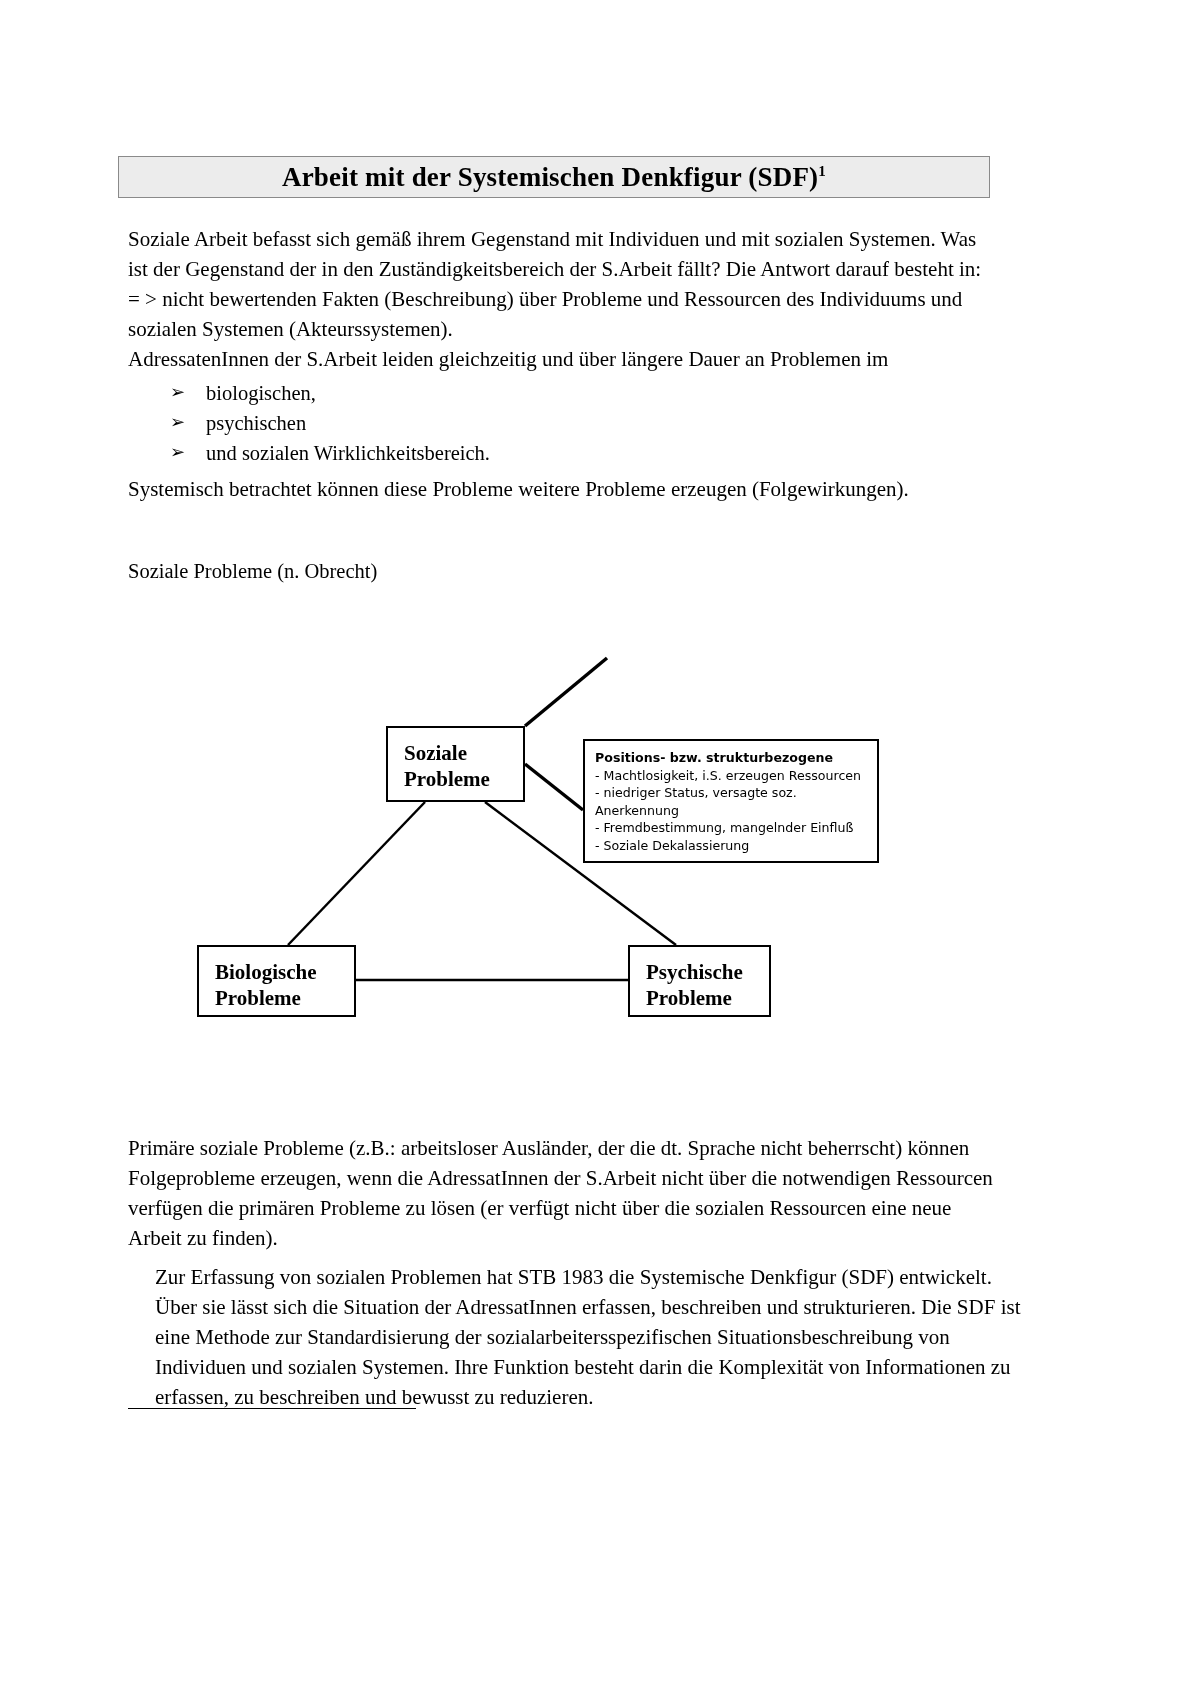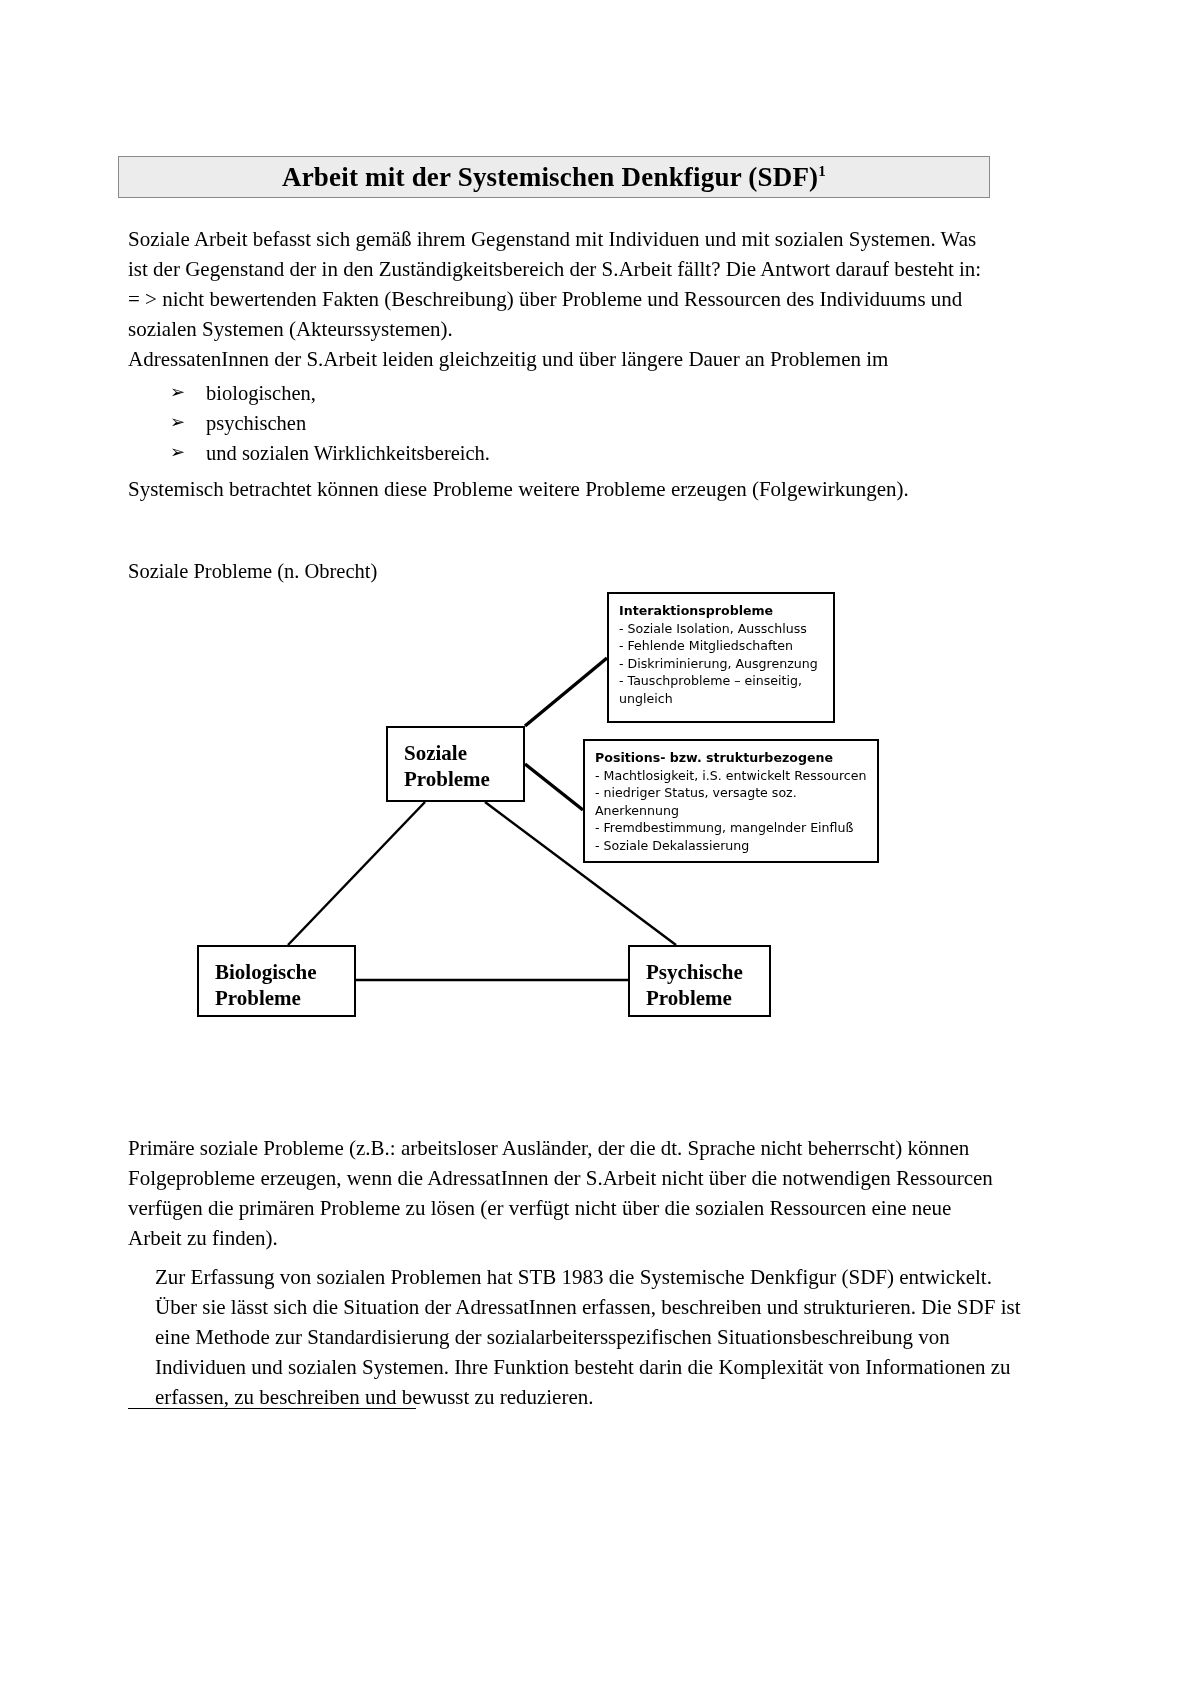--- a/index.html
+++ b/index.html
@@ -227,32 +227,24 @@
       <line x1="228" y1="400" x2="500" y2="400" stroke="#000" stroke-width="2.5"></line>
     </svg>
 
     <div class="node node-soziale" style="white-space: pre-line;">Soziale
 Probleme</div>
     <div class="node node-biologische" style="white-space: pre-line;">Biologische
 Probleme</div>
     <div class="node node-psychische" style="white-space: pre-line;">Psychische
 Probleme</div>
 
-    <div class="detail-box box-interaktion">
-      <span class="hd">Interaktionsprobleme</span>
-      <span class="ln">- Soziale Isolation, Ausschluss</span>
-      <span class="ln">- Fehlende Mitgliedschaften</span>
-      <span class="ln">- Diskriminierung, Ausgrenzung</span>
-      <span class="ln">- Tauschprobleme – einseitig,</span>
-      <span class="ln">ungleich</span>
-    </div>
 
     <div class="detail-box box-position">
       <span class="hd">Positions- bzw. strukturbezogene</span>
-      <span class="ln">- Machtlosigkeit, i.S. entwickelt Ressourcen</span>
+      <span class="ln">- Machtlosigkeit, i.S. erzeugen Ressourcen</span>
       <span class="ln">- niedriger Status, versagte soz.</span>
       <span class="ln">Anerkennung</span>
       <span class="ln">- Fremdbestimmung, mangelnder Einfluß</span>
       <span class="ln">- Soziale Dekalassierung</span>
     </div>
   </div>
 
   <div class="para p-primaere">Primäre soziale Probleme (z.B.: arbeitsloser Ausländer, der die dt. Sprache nicht beherrscht) können Folgeprobleme erzeugen, wenn die AdressatInnen der S.Arbeit nicht über die notwendigen Ressourcen verfügen die primären Probleme zu lösen (er verfügt nicht über die sozialen Ressourcen eine neue Arbeit zu finden).</div>
   <div class="para p-erfassung">Zur Erfassung von sozialen Problemen hat STB 1983 die Systemische Denkfigur (SDF) entwickelt. Über sie lässt sich die Situation der AdressatInnen erfassen, beschreiben und strukturieren. Die SDF ist eine Methode zur Standardisierung der sozialarbeitersspezifischen Situationsbeschreibung von Individuen und sozialen Systemen. Ihre Funktion besteht darin die Komplexität von Informationen zu erfassen, zu beschreiben und bewusst zu reduzieren.</div>
 

